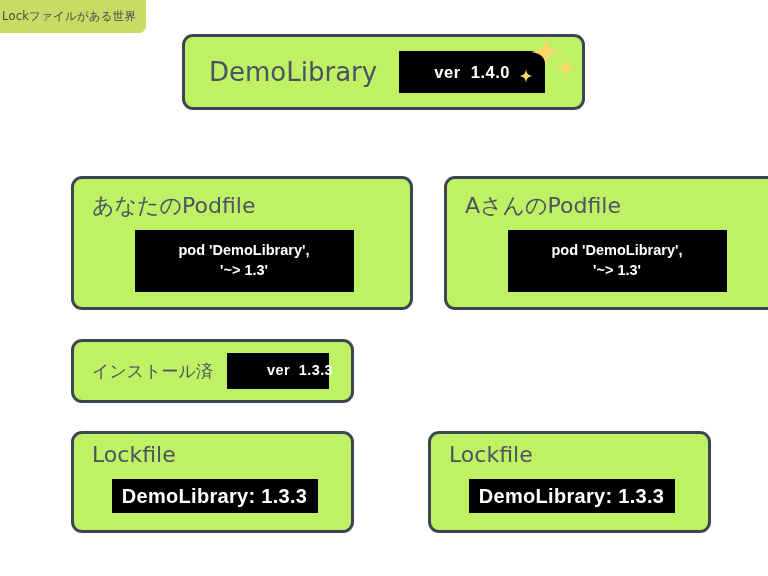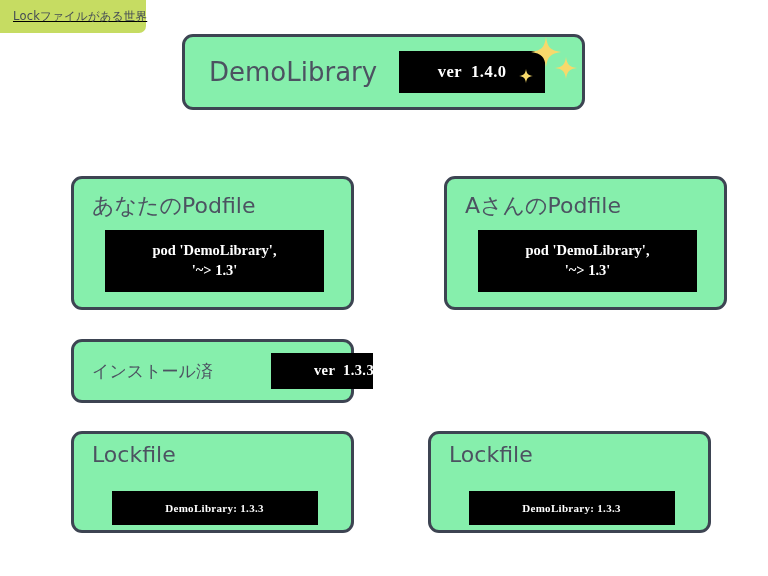--- a/index.html
+++ b/index.html
@@ -21,51 +21,50 @@
     position: absolute;
     left: 0;
     top: 0;
     width: 146px;
     height: 33px;
     background: #c6dc62;
     border-bottom-right-radius: 7px;
     display: flex;
     align-items: center;
     box-sizing: border-box;
-    padding-left: 13px;
-    text-decoration: underline;
+    padding-left: 2px;
   }
   .corner-badge-label {
     font-size: 11.5px;
     color: #444b55;
     letter-spacing: 0.2px;
     white-space: nowrap;
     font-family: "DejaVu Sans", "Liberation Sans", sans-serif;
   }
 
   
   .card {
     position: absolute;
-    background: #86efac;
+    background: #bef264;
     border: 3px solid #3d4452;
     border-radius: 11px;
     box-sizing: border-box;
   }
   .card-title {
     color: #4c5261;
     font-weight: 400;
     white-space: nowrap;
     font-family: "DejaVu Sans", "Liberation Sans", sans-serif;
   }
 
   
   .chip {
     background: #000000;
     color: #ffffff;
-    font-family: Liberation Serif, serif;
+    font-family: Liberation Sans, sans-serif;
     font-weight: bold;
     display: flex;
     align-items: center;
     justify-content: center;
     box-sizing: border-box;
     text-align: center;
     white-space: pre;
     line-height: 1.35;
   }
 
@@ -99,21 +98,21 @@
     pointer-events: none;
   }
   .sparkle svg { display: block; }
   #sparkle-large  { right: -16px; top: -14px; }
   #sparkle-medium { right: -32px; top: 6px; }
   #sparkle-small  { right: 12px;  top: 18px; }
 
   
   .podfile-card {
     top: 176px;
-    width: 283px;
+    width: 342px;
     height: 134px;
     padding: 12px 14px 0 18px;
   }
   #podfile-card-you { left: 71px; }
   #podfile-card-a   { left: 444px; }
   .podfile-card .card-title { font-size: 22px; }
   .podfile-chip {
     width: 219px;
     height: 62px;
     font-size: 14.5px;
@@ -123,21 +122,20 @@
 
   
   #installed-card {
     left: 71px;
     top: 339px;
     width: 283px;
     height: 64px;
     display: flex;
     align-items: center;
     padding-left: 18px;
-    gap: 44px;
   }
   #installed-card .card-title { font-size: 17px; }
   #installed-chip {
     width: 102px;
     height: 36px;
     font-size: 14.5px;
     margin-left: 14px;
     letter-spacing: 0.4px;
     padding-left: 44px;
   }
@@ -148,22 +146,22 @@
     width: 283px;
     height: 102px;
     padding: 8px 14px 8px 18px;
   }
   #lockfile-card-you { left: 71px; }
   #lockfile-card-a   { left: 428px; }
   .lockfile-card .card-title { font-size: 22px; }
   .lockfile-chip {
     width: 206px;
     height: 34px;
-    font-size: 11px;
-    margin: 24px auto 0 auto;
+    font-size: 20px;
+    margin: 12px auto 0 auto;
     letter-spacing: 0.3px;
   }
 </style>
 </head>
 <body>
 
 <div class="corner-badge">
   <span class="corner-badge-label">Lockファイルがある世界</span>
 </div>
 

